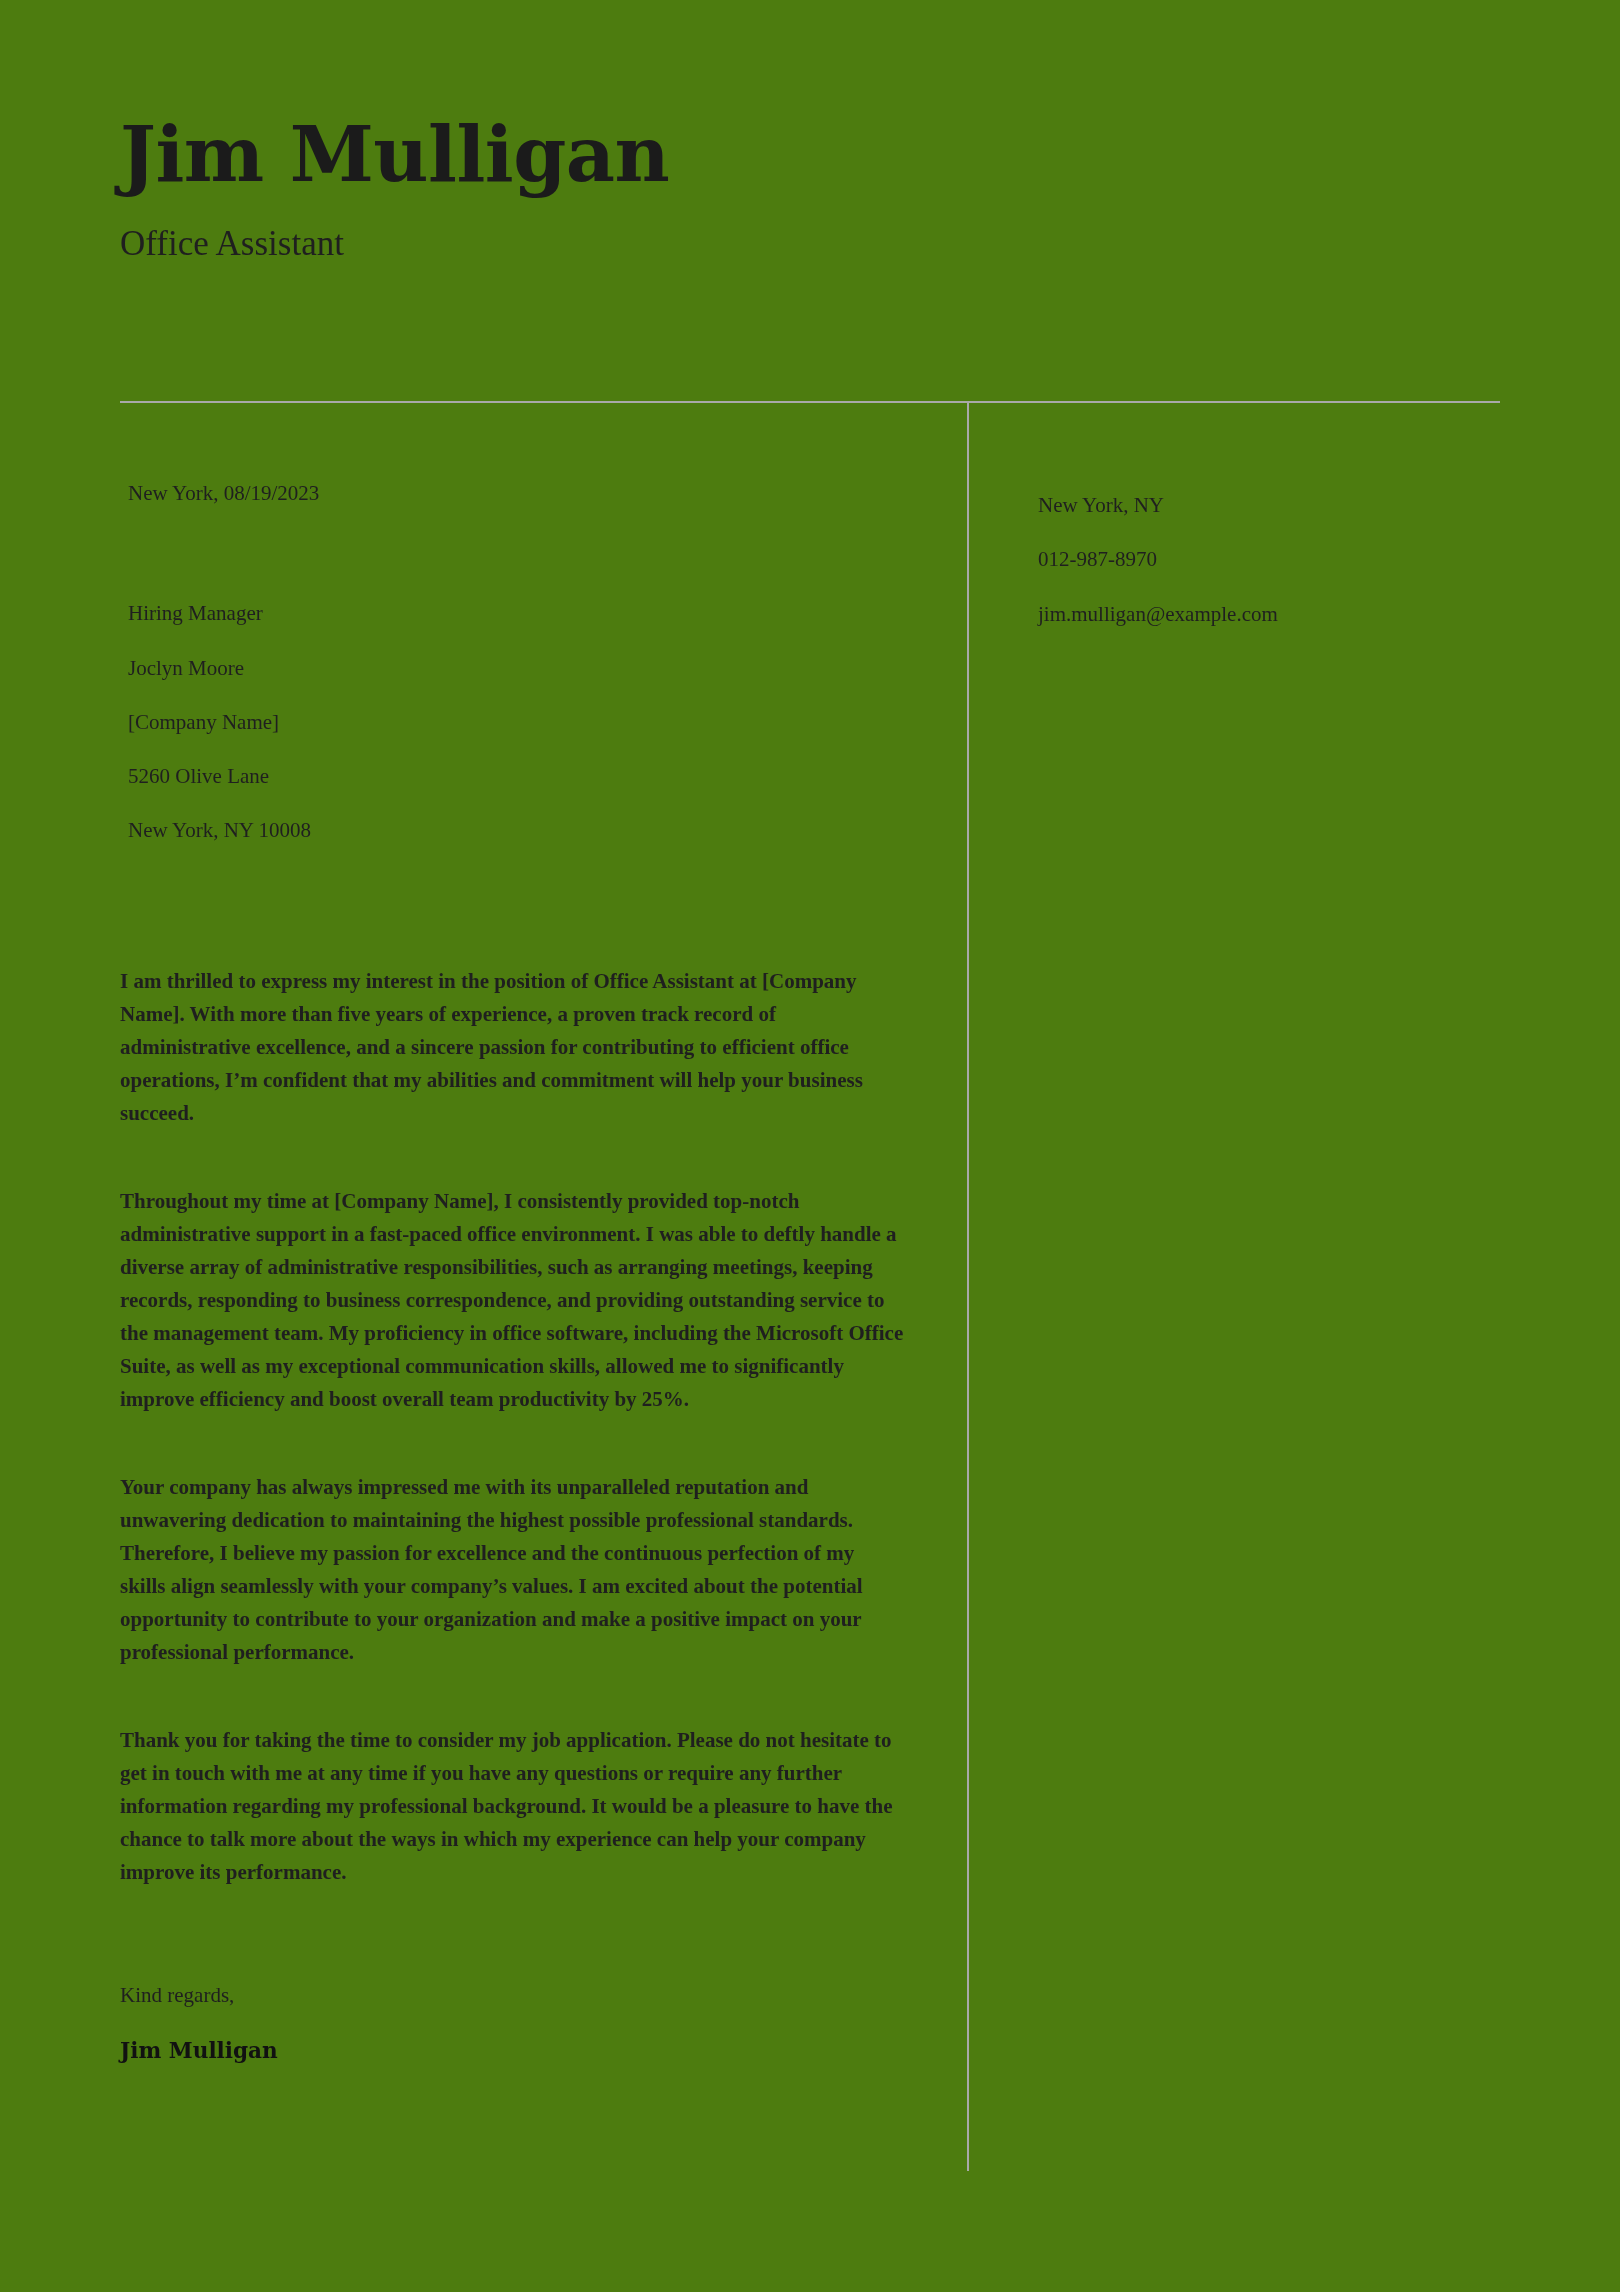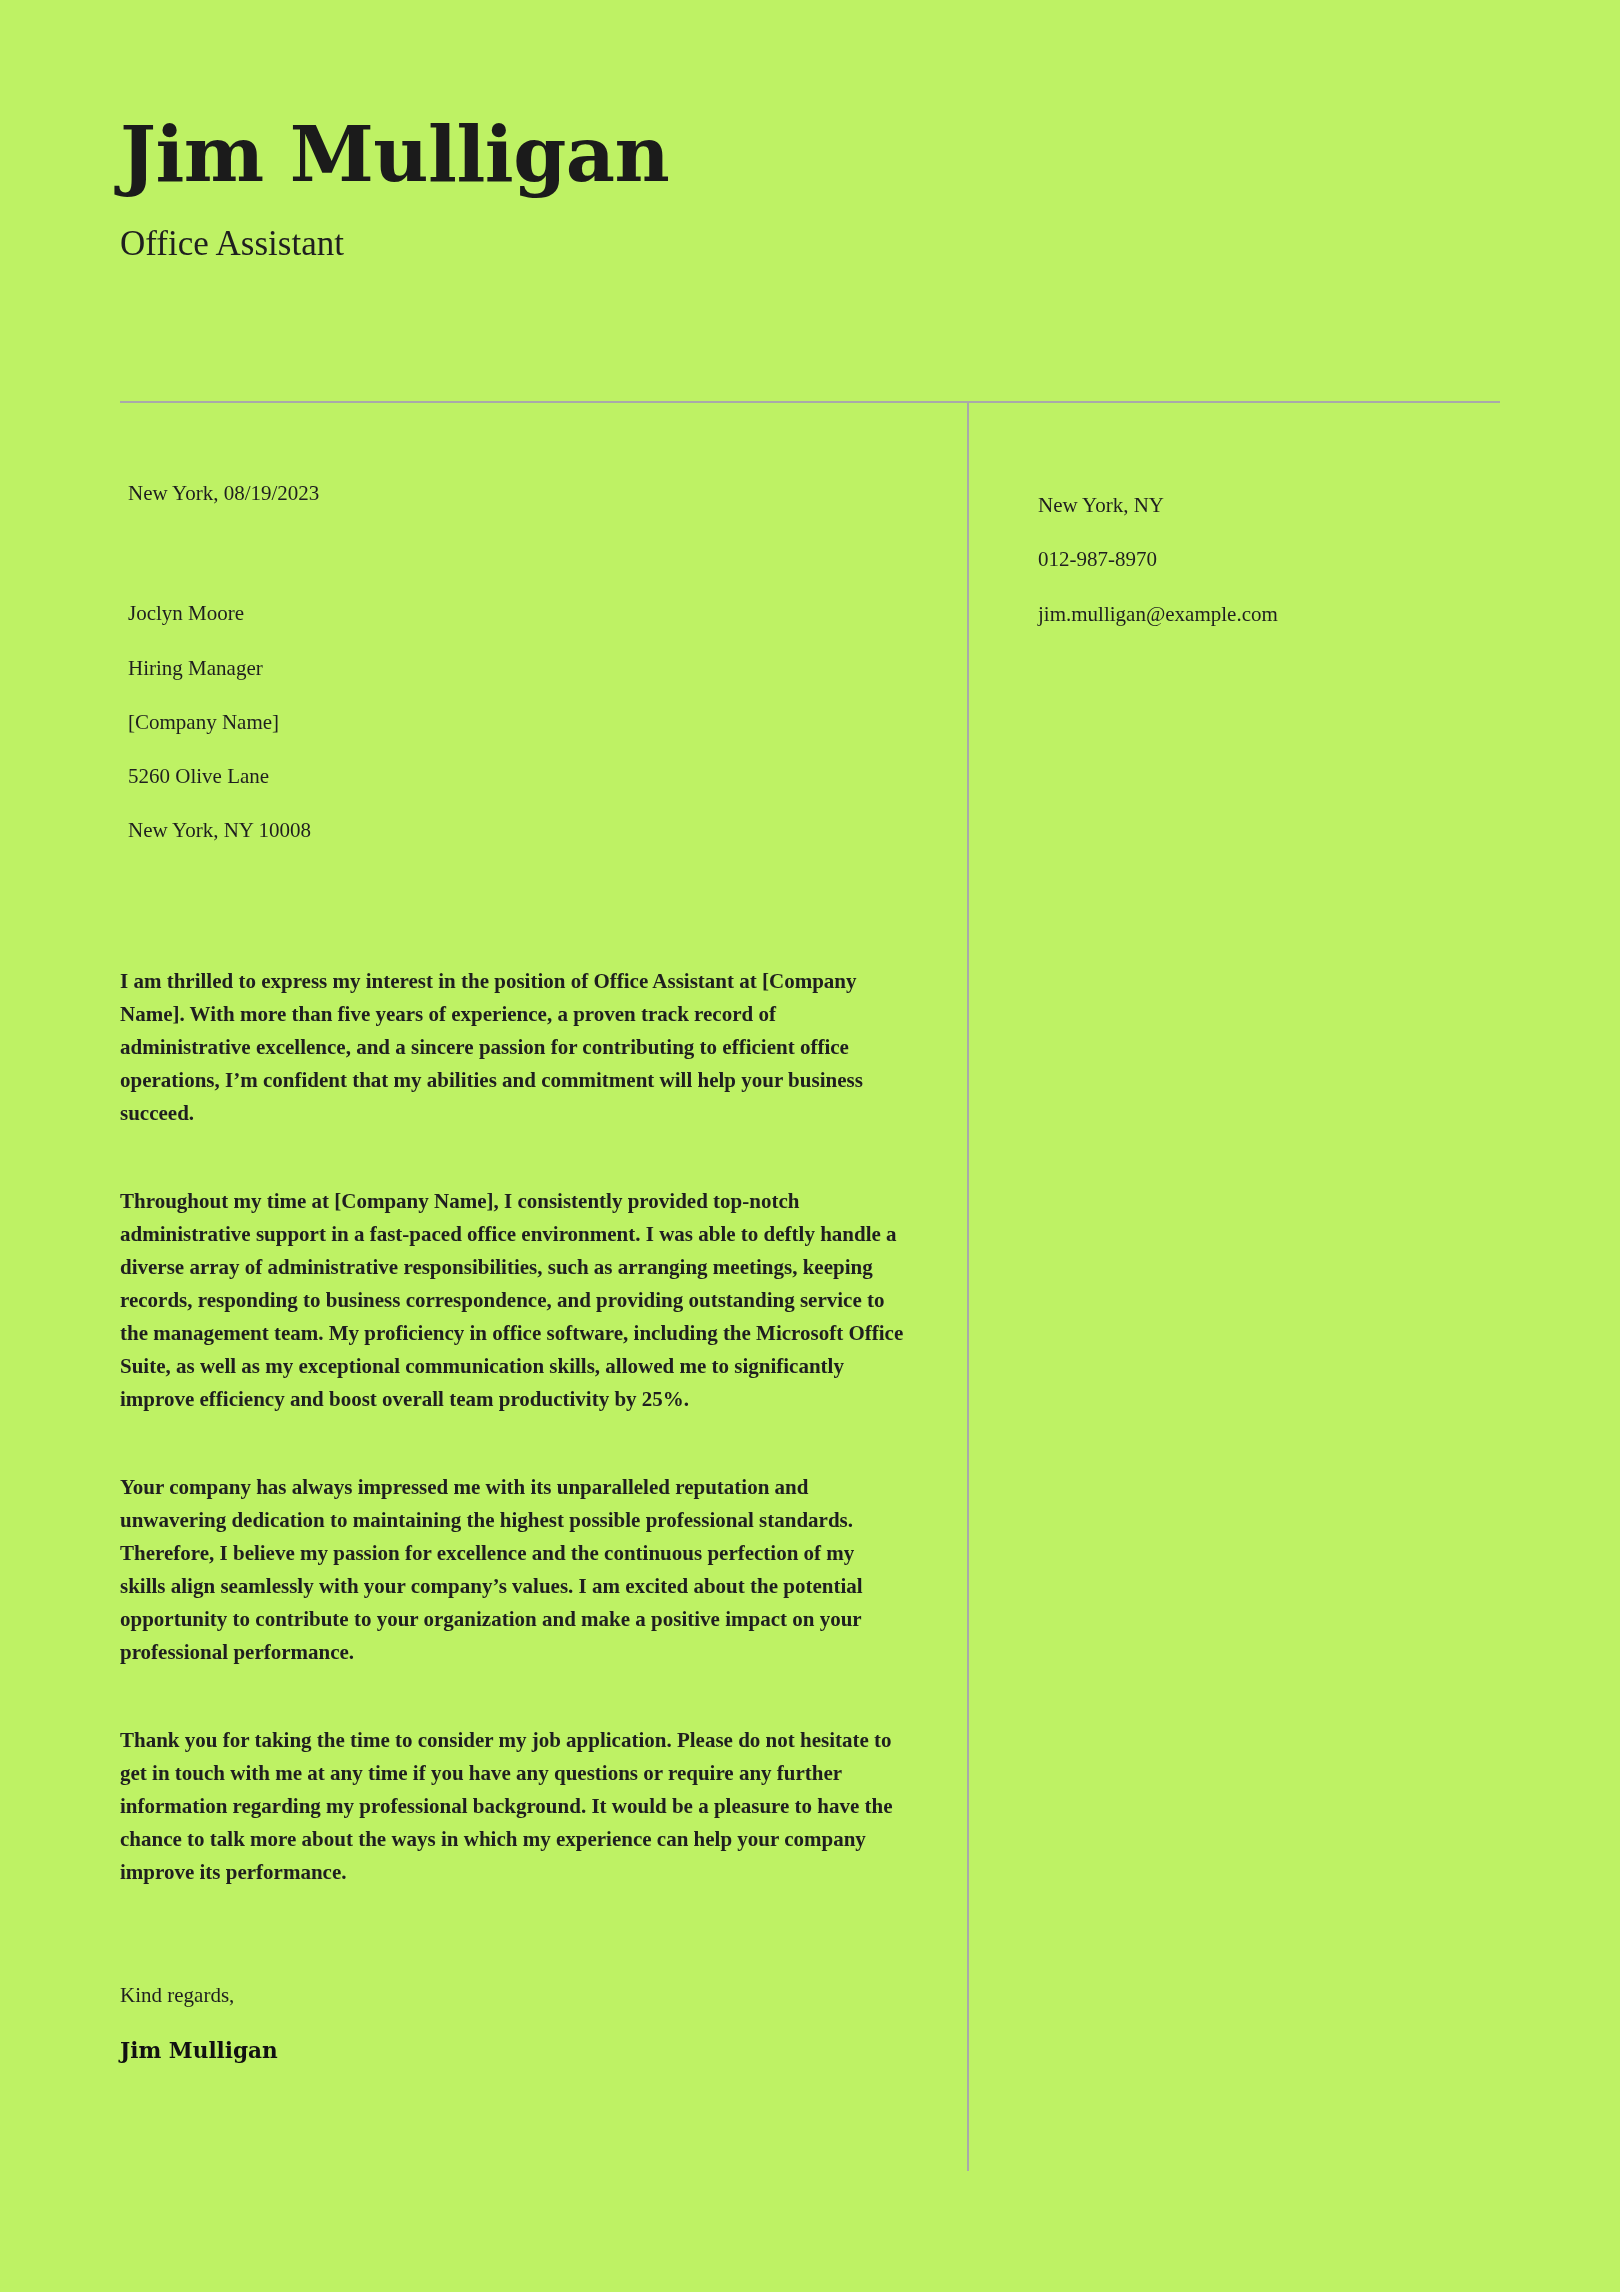--- a/index.html
+++ b/index.html
@@ -8,21 +8,21 @@
     background: #ffffff;
   }
   body {
     font-family: "Liberation Serif", "DejaVu Serif", serif;
     color: #1a1a1a;
   }
   .page {
     position: relative;
     width: 1620px;
     height: 2293px;
-    background: #bef264;
+    background: #4d7c0f;
     box-sizing: border-box;
     overflow: hidden;
   }
 
   
   .header {
     position: absolute;
     left: 120px;
     top: 116px;
     width: 1382px;
@@ -157,22 +157,22 @@
   <div class="rule-horizontal"></div>
   <div class="rule-vertical"></div>
 
   <div class="col-left">
 
     <p class="meta-line">New York, 08/19/2023</p>
 
     <div class="block-gap-date"></div>
 
     <div class="address-block">
+      <p class="meta-line">Hiring Manager</p>
       <p class="meta-line">Joclyn Moore</p>
-      <p class="meta-line">Hiring Manager</p>
       <p class="meta-line">[Company Name]</p>
       <p class="meta-line">5260 Olive Lane</p>
       <p class="meta-line">New York, NY 10008</p>
     </div>
 
     <div class="block-gap-salutation"></div>
 
   </div>
 
   <div class="col-right">

